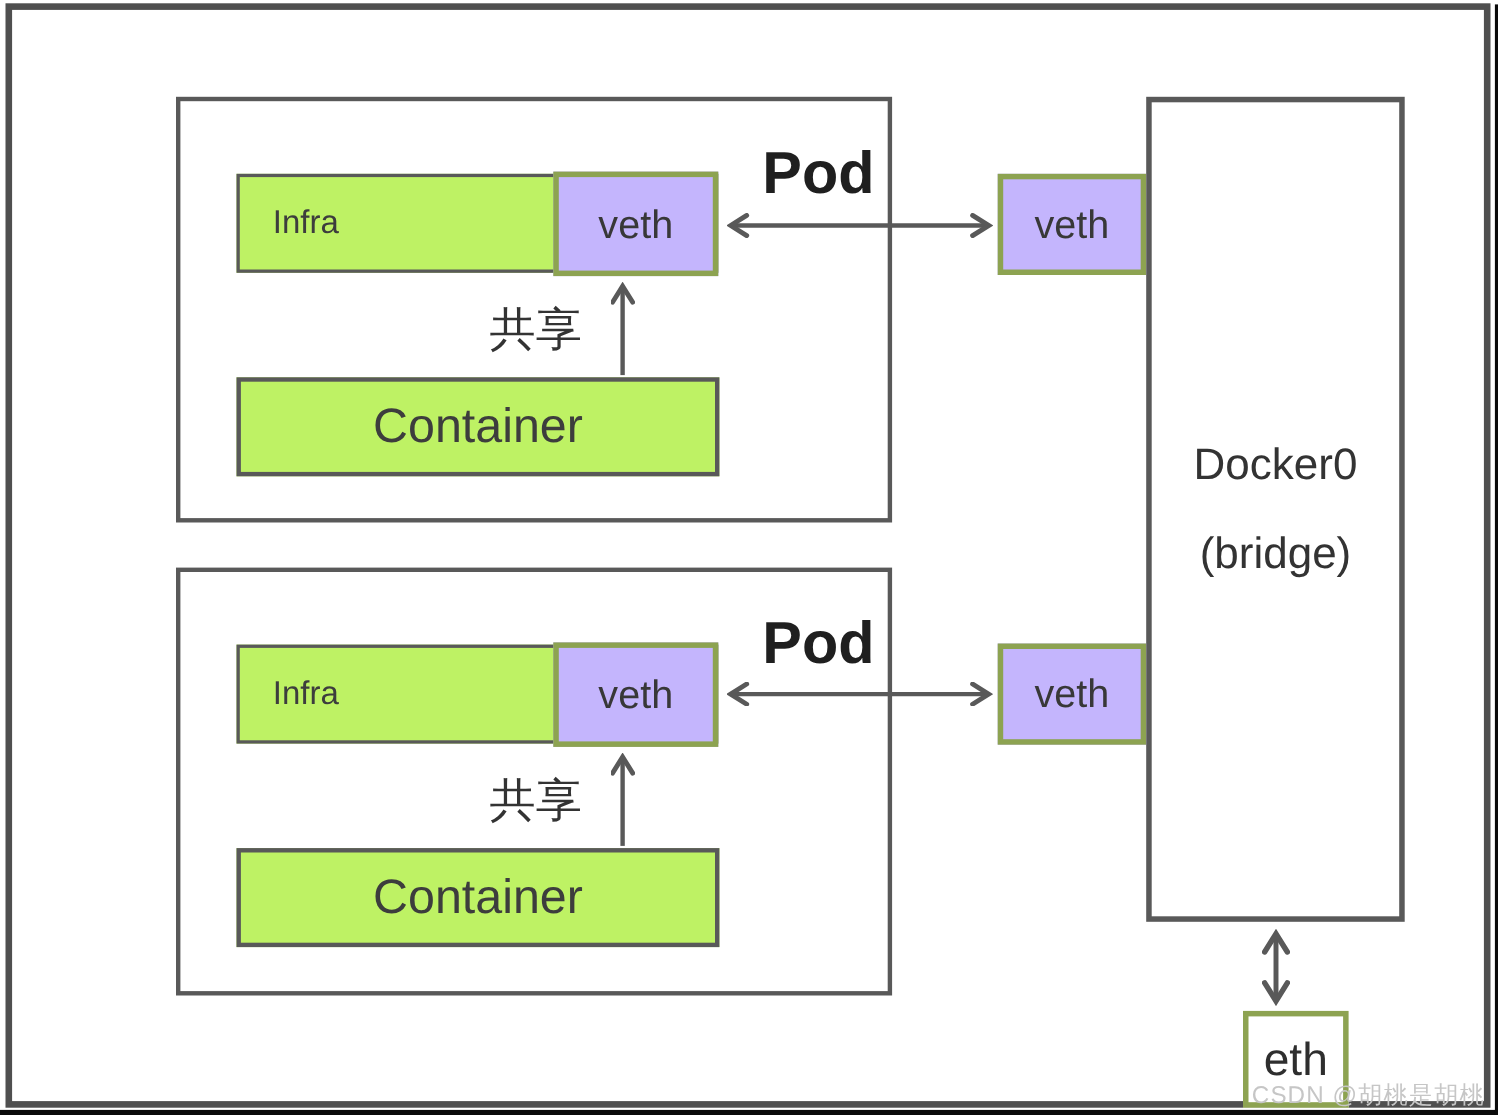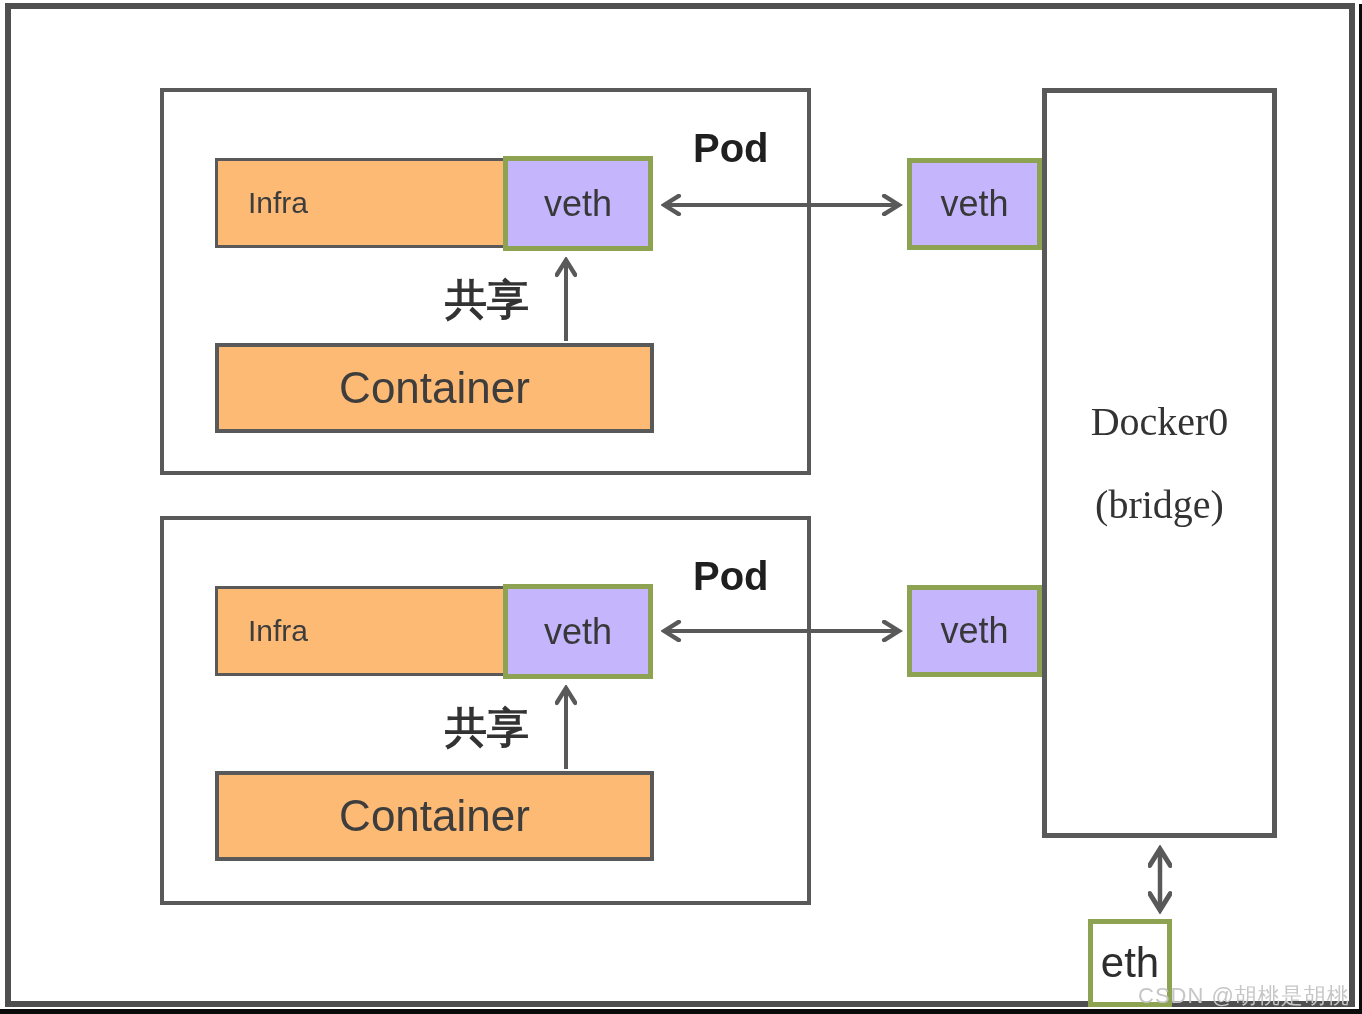--- a/index.html
+++ b/index.html
@@ -5,32 +5,32 @@
   * { margin:0; padding:0; box-sizing:border-box; }
   body { background:#ffffff; font-family:"Liberation Sans", "DejaVu Sans", sans-serif; }
   .stage { position:relative; width:1362px; height:1014px; background:#ffffff; overflow:hidden; }
 
   
   .frame { position:absolute; left:5px; top:3px; right:7px; bottom:7px;
            border:6px solid #4f4f4f; background:#ffffff; }
   .edge-bottom { position:absolute; left:0; right:0; bottom:0; height:5px; background:#0a0a0a; }
   .edge-right  { position:absolute; top:4px; right:0; width:3px; bottom:0; background:#0a0a0a; }
 
-  .box { position:absolute; background:#fdba74; }
+  .box { position:absolute; background:#bef264; }
 
   .pod-box { border:4px solid #595959; background:#ffffff; }
-  .pod-label { position:absolute; font-size:40px; font-weight:bold; color:#1f1f1f; }
+  .pod-label { position:absolute; font-size:54px; font-weight:bold; color:#1f1f1f; }
 
   .infra-box { border:3px solid #595959; display:flex; align-items:center;
                padding-left:30px; font-size:30px; color:#3d3d3d; }
   .container-box { border:4px solid #595959; display:flex; align-items:center;
                    justify-content:center; font-size:44px; color:#3d3d3d; }
   .veth-box { border:5px solid #8da351; display:flex; align-items:center;
               justify-content:center; font-size:36px; color:#383838; background:#c4b5fd; }
-  .share-label { position:absolute; font-size:42px; color:#333333;font-weight:bold; }
+  .share-label { position:absolute; font-size:42px; color:#333333; }
 
   .docker0-box { border:5px solid #595959; display:flex; flex-direction:column;
                  align-items:center; justify-content:center; gap:36px;
                  font-size:40px; color:#333333; background:#ffffff; }
   .eth-box { border:5px solid #8da351; display:flex; align-items:center;
              justify-content:center; font-size:42px; color:#2e2e2e; background:#ffffff; }
 
   .watermark { position:absolute; font-size:22px; color:#c6c6c6; letter-spacing:1px; }
 
   svg.arrows { position:absolute; left:0; top:0; width:1362px; height:1014px;
@@ -68,26 +68,26 @@
     <span>Container</span>
   </div>
 
   <div class="box veth-box" style="left:907px; top:158px; width:135px; height:92px;">
     <span>veth</span>
   </div>
   <div class="box veth-box" style="left:907px; top:585px; width:135px; height:92px;">
     <span>veth</span>
   </div>
 
-  <div class="box docker0-box" style="left:1042px; top:88px; width:235px; height:750px;font-family:Liberation Serif, serif;">
+  <div class="box docker0-box" style="left:1042px; top:88px; width:235px; height:750px;">
     <span>Docker0</span>
     <span>(bridge)</span>
   </div>
 
-  <div class="box eth-box" style="left:1088px; top:919px; width:84px; height:88px;">
+  <div class="box eth-box" style="left:1130px; top:919px; width:96px; height:88px;">
     <span>eth</span>
   </div>
 
   <svg class="arrows" viewBox="0 0 1362 1014">
     <defs>
       <marker id="ah" viewBox="0 0 12 12" refX="9" refY="6" markerWidth="5.5" markerHeight="5.5" orient="auto-start-reverse">
         <path d="M2 1 L10 6 L2 11" fill="none" stroke="#595959" stroke-width="2.4" stroke-linecap="round" stroke-linejoin="miter"></path>
       </marker>
     </defs>
 

